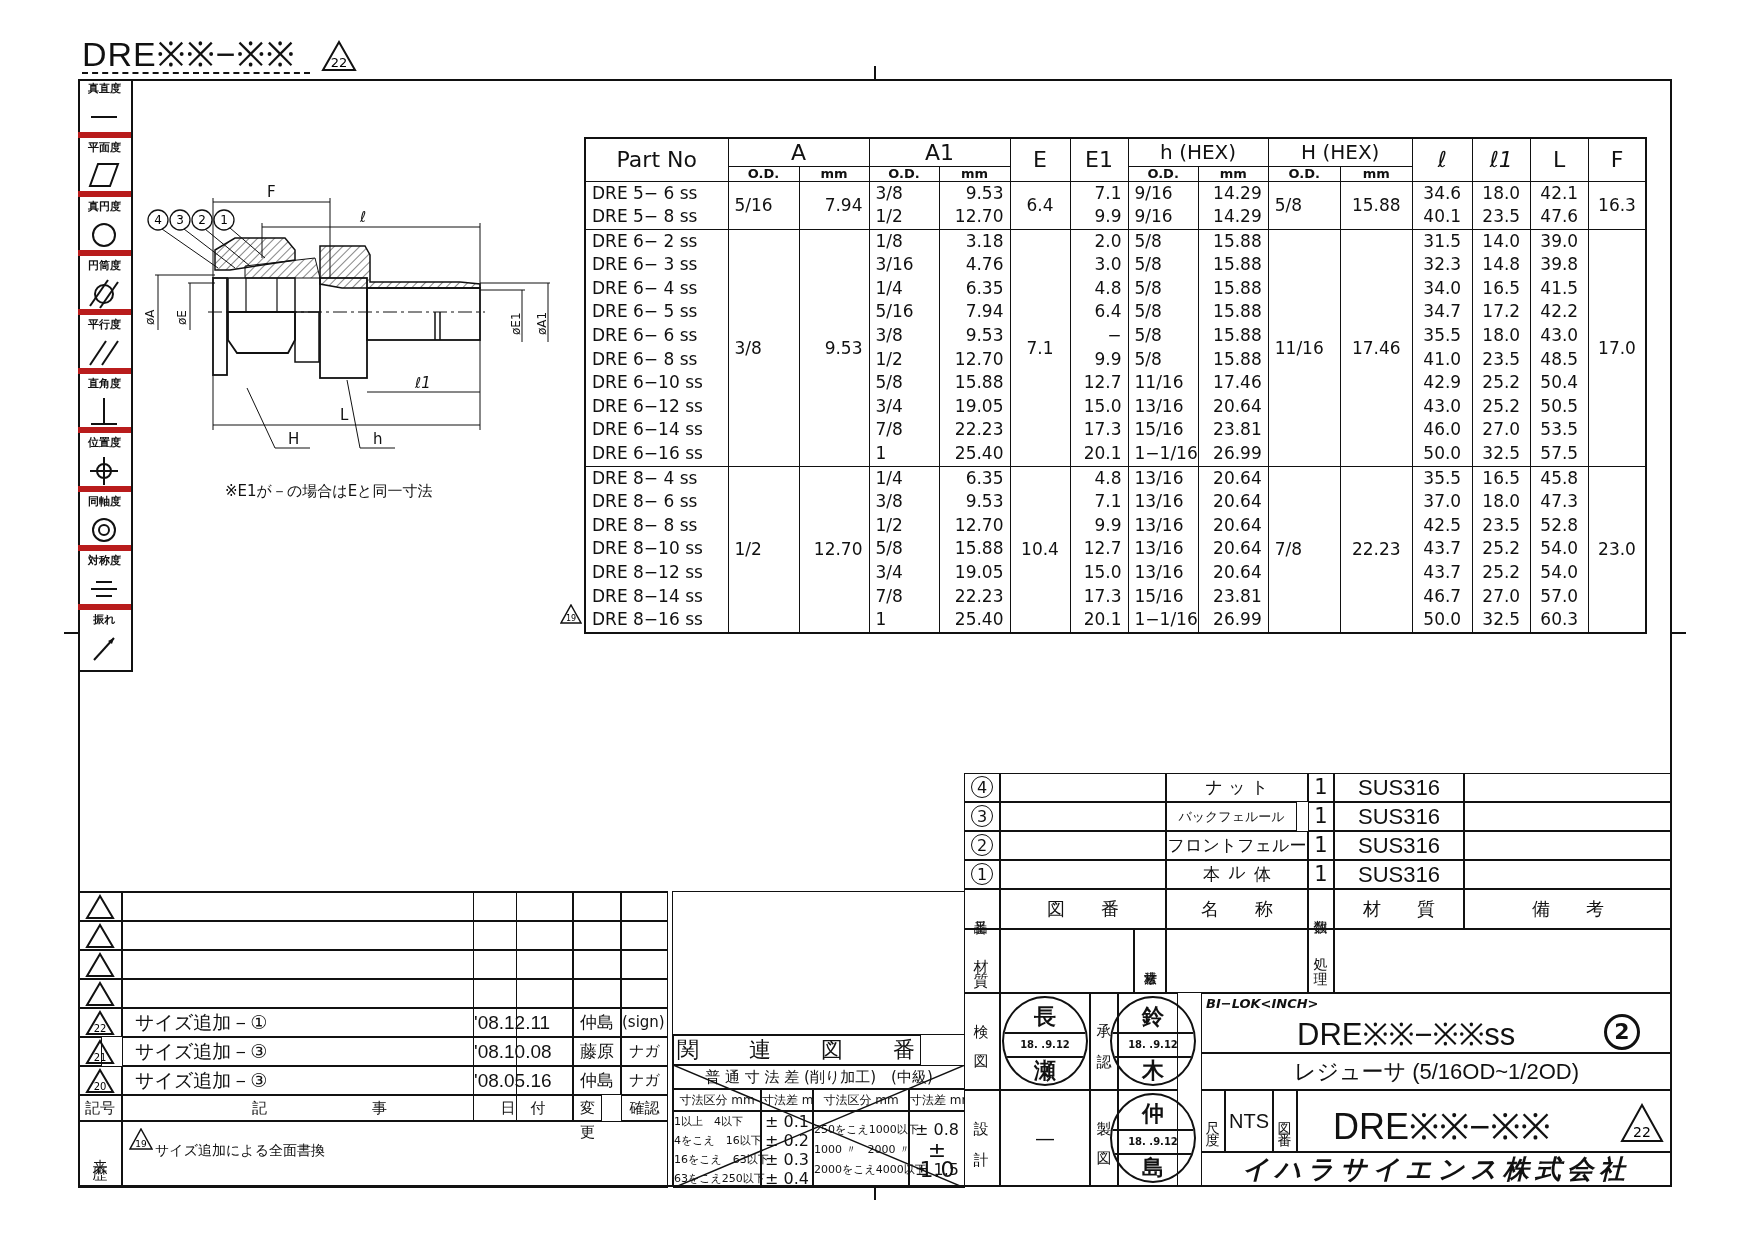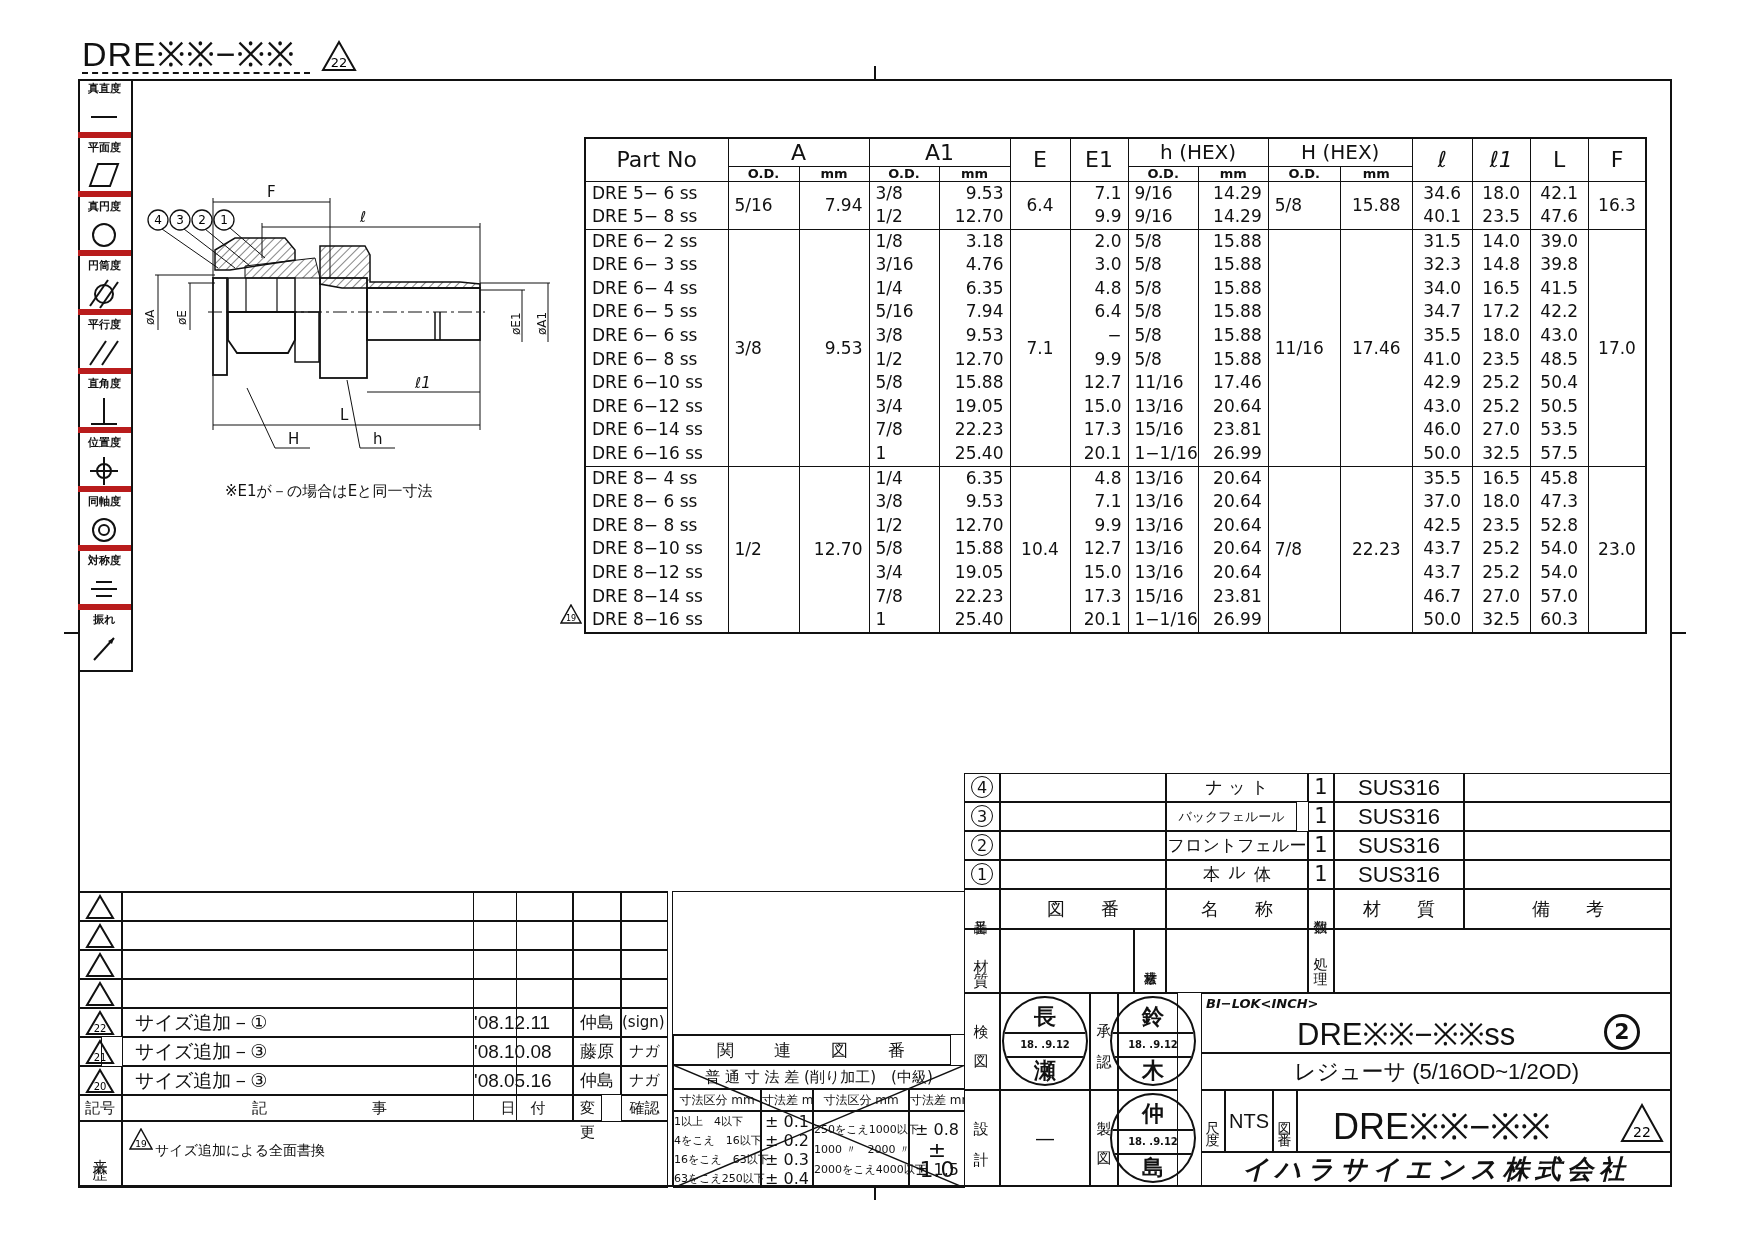--- a/index.html
+++ b/index.html
@@ -660,21 +660,21 @@
           <text x="12" y="19" font-size="9" text-anchor="middle" font-family="DejaVu Sans, sans-serif">19</text>
         </svg>
        <span class="txt" style="left:32px;top:20px;font-size:14px;">サイズ追加による全面書換</span>
       </div>
     </div>
 </div>
 
 <div class="abs" style="left:672px;top:891px;width:292px;height:296px;border-left:1px solid #111;border-top:1px solid #111;box-sizing:border-box;">
   <div id="tol">
       <div class="blk" style="left:0;top:0;width:292px;height:143px;border-top:none;border-left:none;"></div>
-      <div class="blk" style="left:0;top:143px;width:278px;height:30px;font-size:17px;text-align:center;line-height:28px;letter-spacing:2px;">関　　連　　図　　番</div>
+      <div class="blk" style="left:0;top:143px;width:248px;height:30px;font-size:22px;text-align:center;line-height:28px;letter-spacing:2px;">関　　連　　図　　番</div>
       <div class="blk" style="left:0;top:173px;width:292px;height:24px;font-size:15px;text-align:center;line-height:22px;">普 通 寸 法 差 (削り加工)　(中級)</div>
       <div class="blk" style="left:0px;top:197px;width:88px;height:22px;font-size:12px;text-align:center;line-height:20px;white-space:nowrap;overflow:hidden;">寸法区分 mm</div>
       <div class="blk" style="left:88px;top:197px;width:52px;height:22px;font-size:12px;text-align:center;line-height:20px;white-space:nowrap;overflow:hidden;">寸法差 mm</div>
       <div class="blk" style="left:140px;top:197px;width:96px;height:22px;font-size:12px;text-align:center;line-height:20px;white-space:nowrap;overflow:hidden;">寸法区分 mm</div>
       <div class="blk" style="left:236px;top:197px;width:56px;height:22px;font-size:12px;text-align:center;line-height:20px;white-space:nowrap;overflow:hidden;">寸法差 mm</div>
       <div class="blk" style="left:0;top:219px;width:88px;height:77px;">
         <div style="height:19px;line-height:19px;font-size:11px;white-space:nowrap;">1以上　4以下</div>
         <div style="height:19px;line-height:19px;font-size:11px;white-space:nowrap;">4をこえ　16以下</div>
         <div style="height:19px;line-height:19px;font-size:11px;white-space:nowrap;">16をこえ　63以下</div>
         <div style="height:19px;line-height:19px;font-size:11px;white-space:nowrap;">63をこえ250以下</div>

